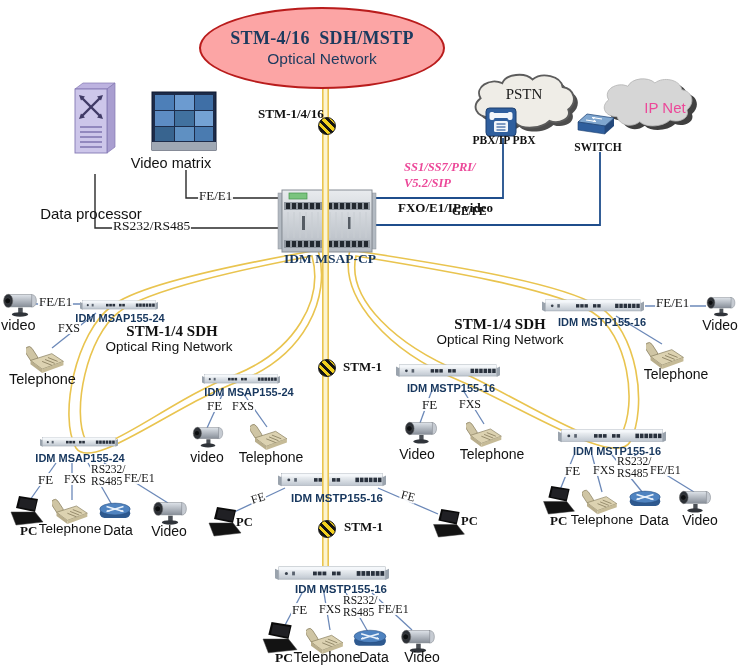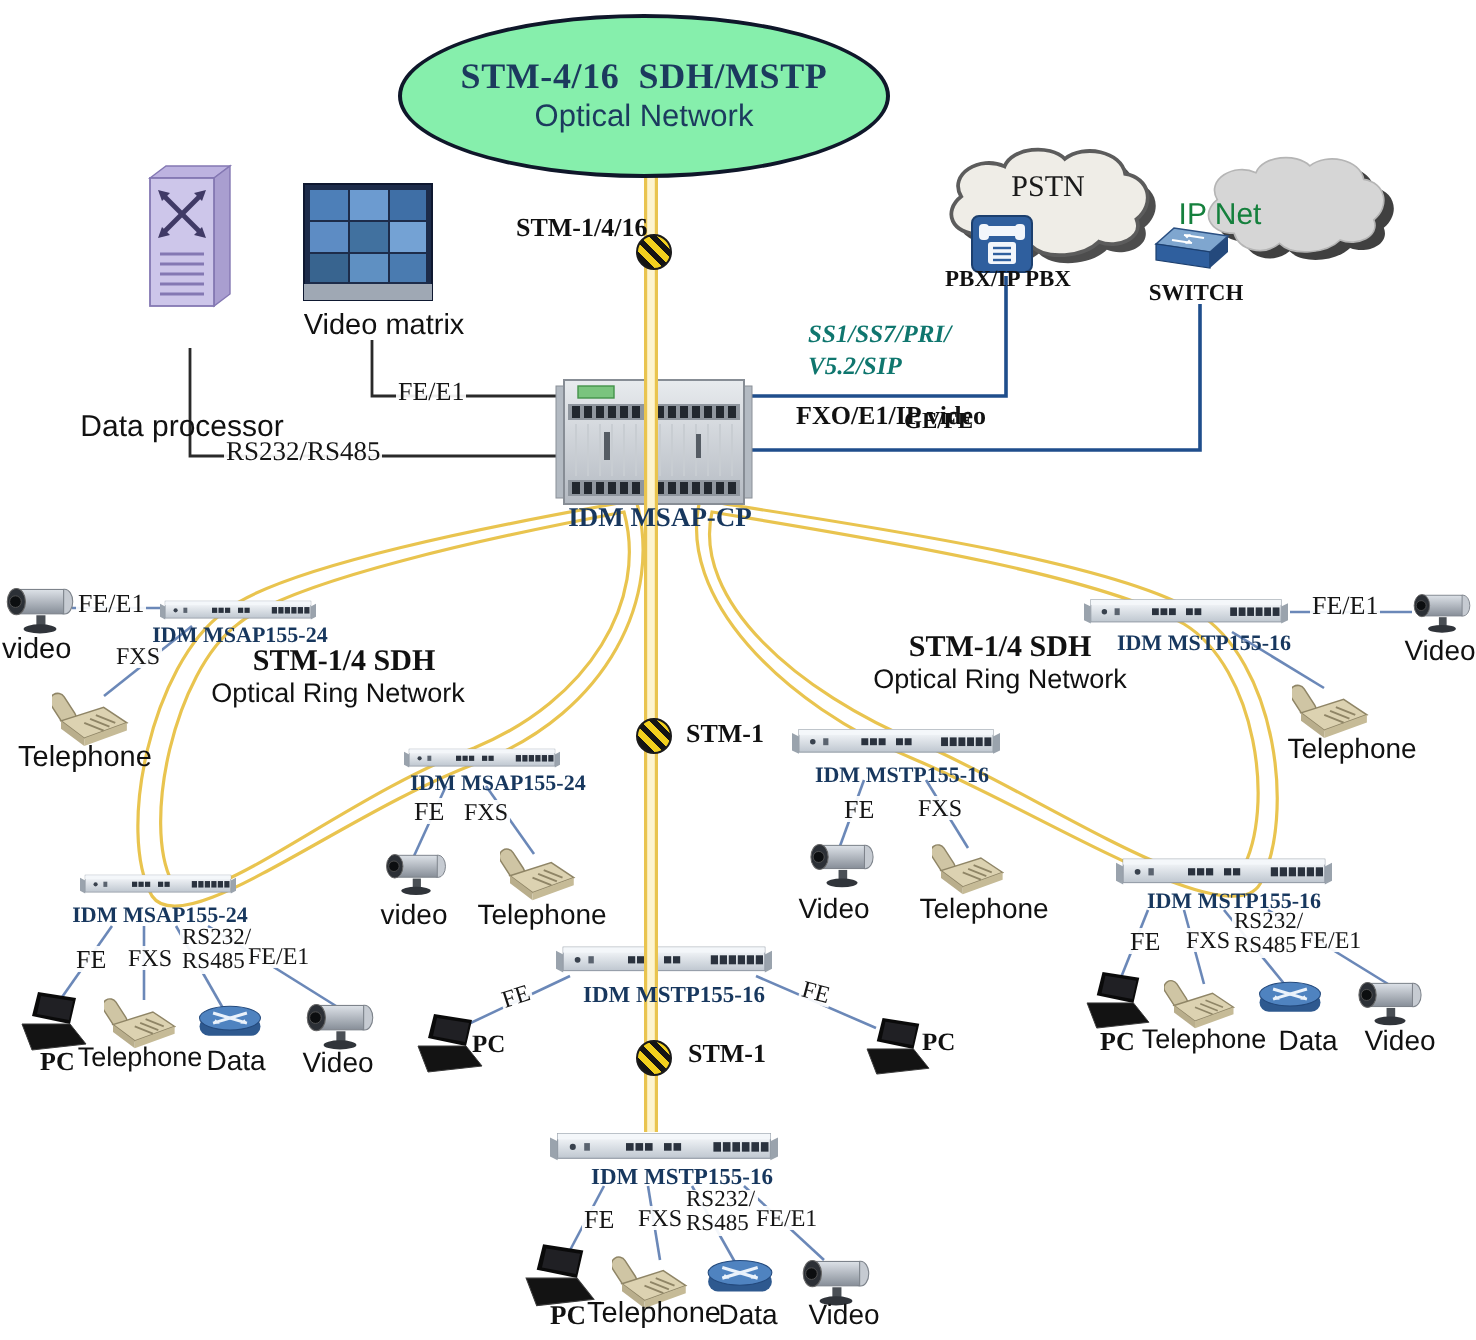--- a/index.html
+++ b/index.html
@@ -3,33 +3,33 @@
 <meta charset="utf-8">
 <style>
   html,body{margin:0;padding:0;background:#fff;}
   #stage{position:relative;width:738px;height:670px;background:#fff;overflow:hidden;
          font-family:"Liberation Sans","DejaVu Sans",sans-serif;}
   .abs{position:absolute;}
   .ser{font-family:Liberation Serif, serif;}
   .sans{font-family:"Liberation Sans","DejaVu Sans",sans-serif;}
   .b{font-weight:bold;}
   .i{font-style:italic;}
-  .red{color:#0f766e;}
+  .red{color:#ec4899;}
   .cx{transform:translateX(-50%);}
   .nowrap{white-space:nowrap;}
   .pre{white-space:pre-line;}
   .port{background:rgba(255,255,255,.92);padding:0 1px;font-size:12px;color:#151515;
         line-height:1.02;font-family:"Liberation Serif","DejaVu Serif",serif;}
   .devlbl{font-size:11px;font-weight:bold;color:#17375e;white-space:nowrap;
-          font-family:Liberation Serif, serif;}
+          font-family:Liberation Sans, sans-serif;}
   .eplbl{font-size:14px;color:#111;white-space:nowrap;}
   .splice{position:absolute;width:16px;height:16px;border-radius:50%;border:1.5px solid #1a1a1a;
           background:repeating-linear-gradient(45deg,#f2d01e 0 3px,#141414 3px 6px);}
-  .bigellipse{position:absolute;left:199px;top:7px;width:242px;height:78px;background:#86efac;
-          border:2px solid #0f172a;border-radius:50%;display:flex;flex-direction:column;
+  .bigellipse{position:absolute;left:199px;top:7px;width:242px;height:78px;background:#fca5a5;
+          border:2px solid #b91c1c;border-radius:50%;display:flex;flex-direction:column;
           align-items:center;justify-content:center;}
   .ttl1{font-size:18px;font-weight:bold;color:#1c3a5e;white-space:pre;
         font-family:"Liberation Serif","DejaVu Serif",serif;letter-spacing:.3px;}
   .ttl2{font-size:15.5px;color:#1c3a5e;margin-top:1px;}
   svg{position:absolute;left:0;top:0;}
 </style>
 </head>
 <body>
 
 <div id="stage">
@@ -318,27 +318,27 @@
 <div class="bigellipse">
   <div class="ttl1">STM-4/16  SDH/MSTP</div>
   <div class="ttl2 sans">Optical Network</div>
 </div>
 
 <div class="abs ser b nowrap" style="left:258px;top:106px;font-size:13px;color:#111;">STM-1/4/16</div>
 <div class="abs ser b nowrap" style="left:343px;top:359px;font-size:13px;color:#111;">STM-1</div>
 <div class="abs ser b nowrap" style="left:344px;top:519px;font-size:13px;color:#111;">STM-1</div>
 
 <div class="abs sans cx nowrap" style="left:91px;top:157px;font-size:15px;color:#111;margin-top:48px;">Data processor</div>
-<div class="abs sans cx nowrap" style="left:192px;top:155px;font-size:14.5px;color:#111;">Video matrix</div>
+<div class="abs sans cx nowrap" style="left:171px;top:155px;font-size:14.5px;color:#111;">Video matrix</div>
 <div class="abs port nowrap" style="left:198px;top:189px;font-size:13px;">FE/E1</div>
 <div class="abs port nowrap" style="left:112px;top:219px;font-size:13.5px;">RS232/RS485</div>
 
 <div class="abs ser cx nowrap" style="left:524px;top:86px;font-size:15px;color:#1a1a1a;">PSTN</div>
 <div class="abs ser b cx nowrap" style="left:504px;top:134px;font-size:11.5px;color:#111;">PBX/IP PBX</div>
-<div class="abs sans cx nowrap" style="left:610px;top:99px;font-size:15px;color:#15803d;">IP Net</div>
+<div class="abs sans cx nowrap" style="left:665px;top:99px;font-size:15px;color:#ec4899;">IP Net</div>
 <div class="abs ser b cx nowrap" style="left:598px;top:141px;font-size:11.5px;color:#111;">SWITCH</div>
 <div class="abs ser b i red nowrap" style="left:404px;top:160px;font-size:12.5px;">SS1/SS7/PRI/</div>
 <div class="abs ser b i red nowrap" style="left:404px;top:176px;font-size:12.5px;">V5.2/SIP</div>
 <div class="abs ser b nowrap" style="left:398px;top:200px;font-size:13px;color:#111;">FXO/E1/IP video</div>
 <div class="abs ser b nowrap" style="left:452px;top:205px;font-size:11.5px;color:#111;">GE/FE</div>
 
 <div class="abs ser b cx nowrap" style="left:330px;top:251px;font-size:13.5px;color:#17375e;">IDM MSAP-CP</div>
 
 <div class="abs ser b cx nowrap" style="left:172px;top:323px;font-size:15px;color:#111;">STM-1/4 SDH</div>
 <div class="abs sans cx nowrap" style="left:169px;top:339px;font-size:13.5px;color:#111;">Optical Ring Network</div>

